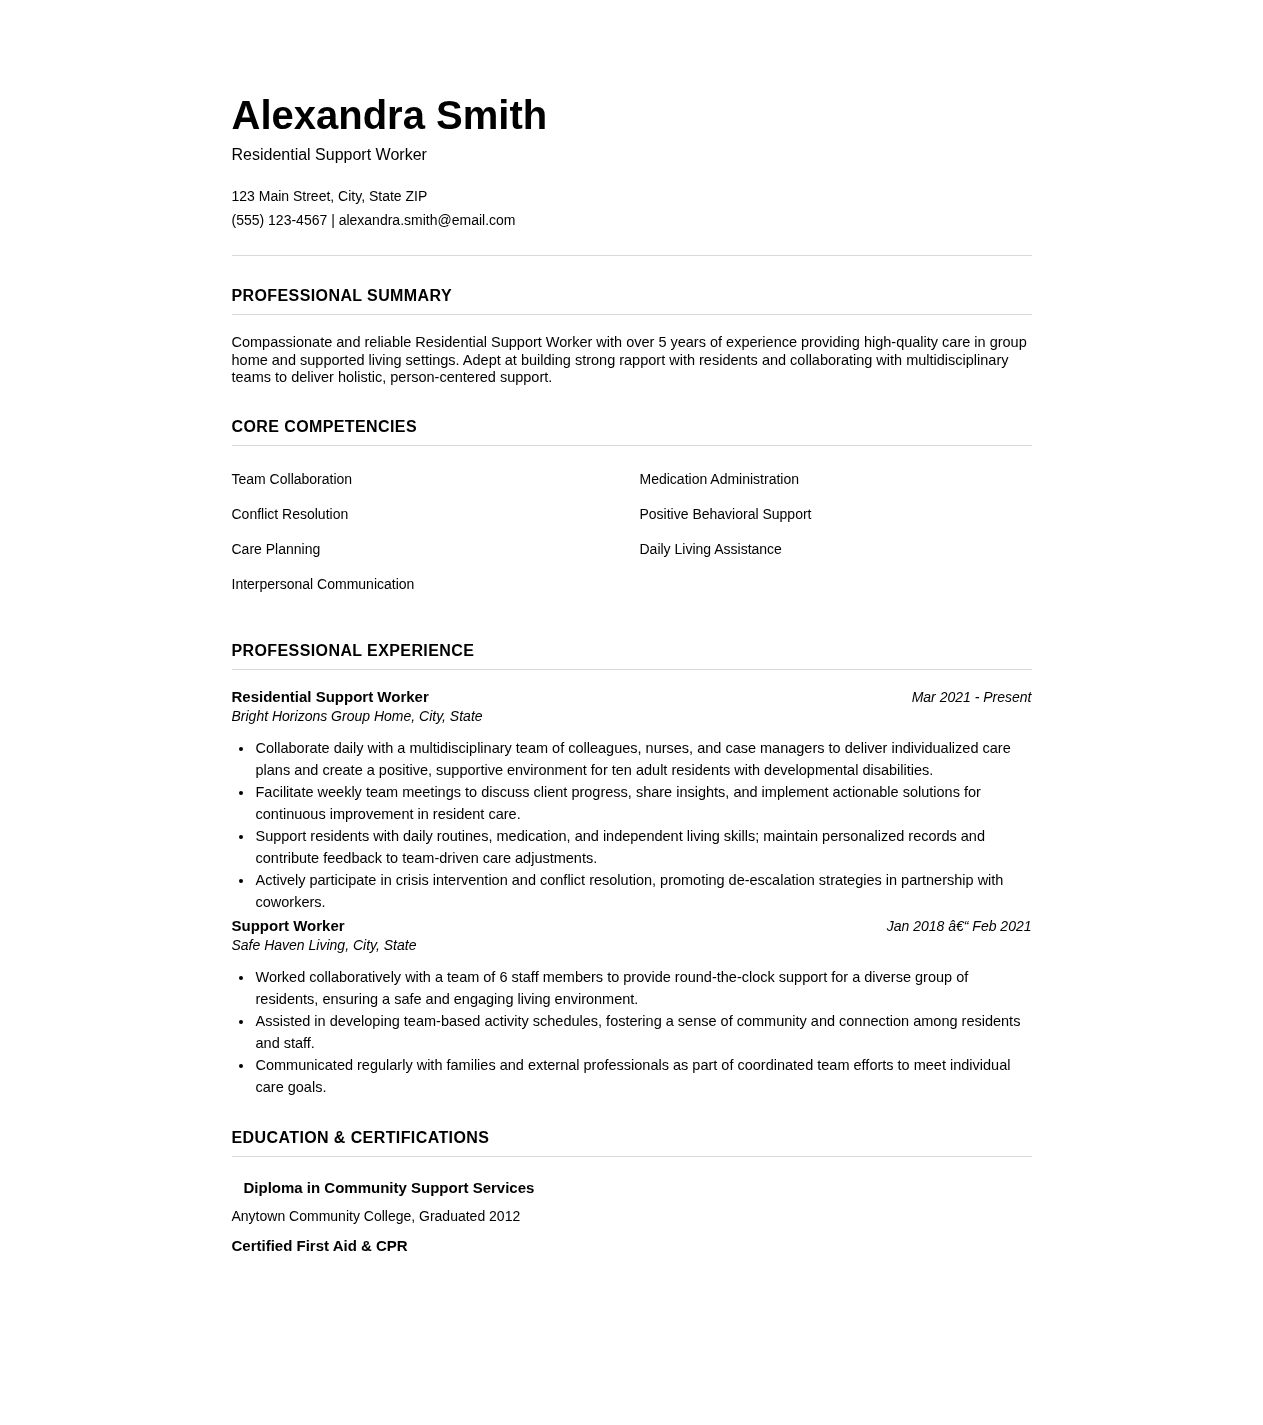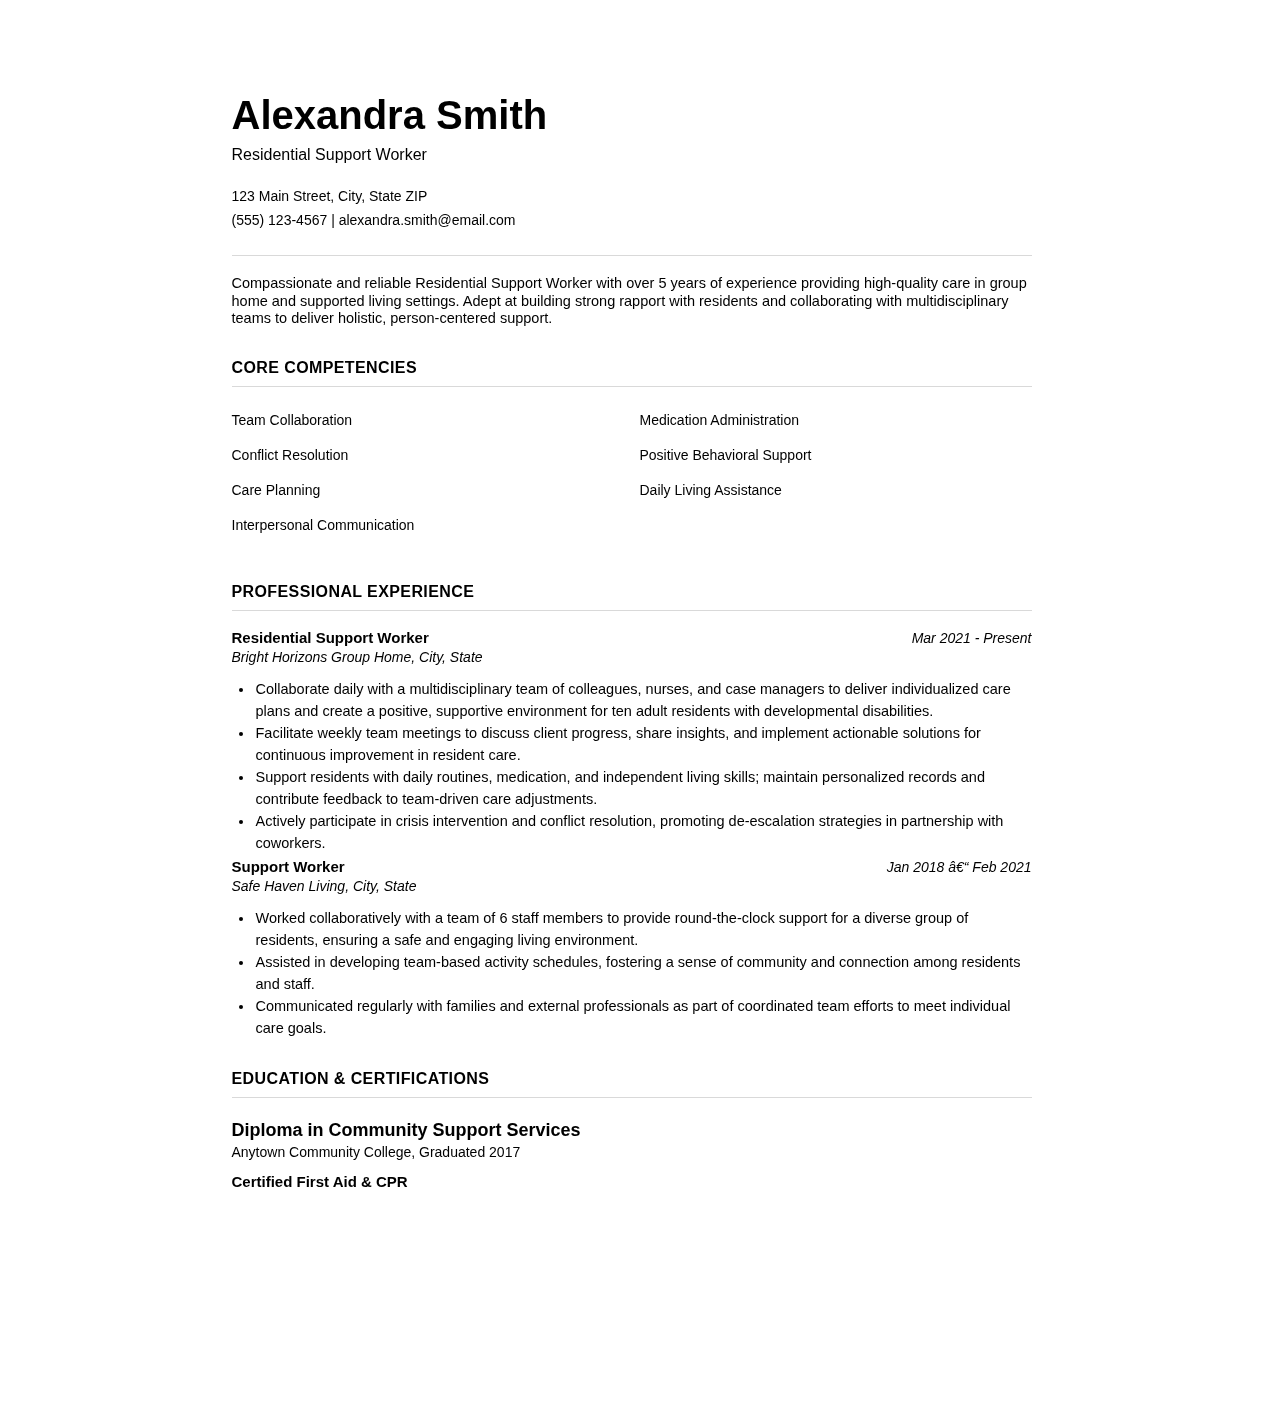--- a/index.html
+++ b/index.html
@@ -93,23 +93,23 @@
   }
   ul.job-bullets li {
     font-size: 14.5px;
     line-height: 22px;
     padding-left: 2px;
   }
 
   
   .edu-block { margin-top: 22px; }
   .edu-degree {
-    font-size: 18px;
+    font-size: 15px;
     font-weight: bold;
-    margin: 0;
+    margin: 12px;
   }
   .edu-school {
     font-size: 14px;
     margin: 3px 0 0 0;
   }
   .edu-cert {
     font-size: 15px;
     font-weight: bold;
     margin: 13px 0 0 0;
   }
@@ -121,20 +121,21 @@
 
   <header>
     <h1 class="name">Alexandra Smith</h1>
     <p class="job-subtitle">Residential Support Worker</p>
     <p class="contact-line">123 Main Street, City, State ZIP</p>
     <p class="contact-line">(555) 123-4567 | alexandra.smith@email.com</p>
     <hr class="header-divider">
   </header>
 
   <section>
+    <h2 class="section-title">PROFESSIONAL SUMMARY</h2>
     <p class="summary-text">Compassionate and reliable Residential Support Worker with over 5 years of experience providing high-quality care in group home and supported living settings. Adept at building strong rapport with residents and collaborating with multidisciplinary teams to deliver holistic, person-centered support.</p>
   </section>
 
   <section>
     <h2 class="section-title">CORE COMPETENCIES</h2>
     <div class="competencies-grid">
       <div class="comp-col">
         <div class="comp-item">Team Collaboration</div>
         <div class="comp-item">Conflict Resolution</div>
         <div class="comp-item">Care Planning</div>
@@ -176,18 +177,18 @@
         <li>Assisted in developing team-based activity schedules, fostering a sense of community and connection among residents and staff.</li>
         <li>Communicated regularly with families and external professionals as part of coordinated team efforts to meet individual care goals.</li>
       </ul>
     </div>
   </section>
 
   <section>
     <h2 class="section-title">EDUCATION &amp; CERTIFICATIONS</h2>
     <div class="edu-block">
       <p class="edu-degree">Diploma in Community Support Services</p>
-      <p class="edu-school">Anytown Community College, Graduated 2017</p>
+      <p class="edu-school">Anytown Community College, Graduated 2012</p>
       <p class="edu-cert">Certified First Aid &amp; CPR</p>
     </div>
   </section>
 
 </div>
 
 </body></html>

